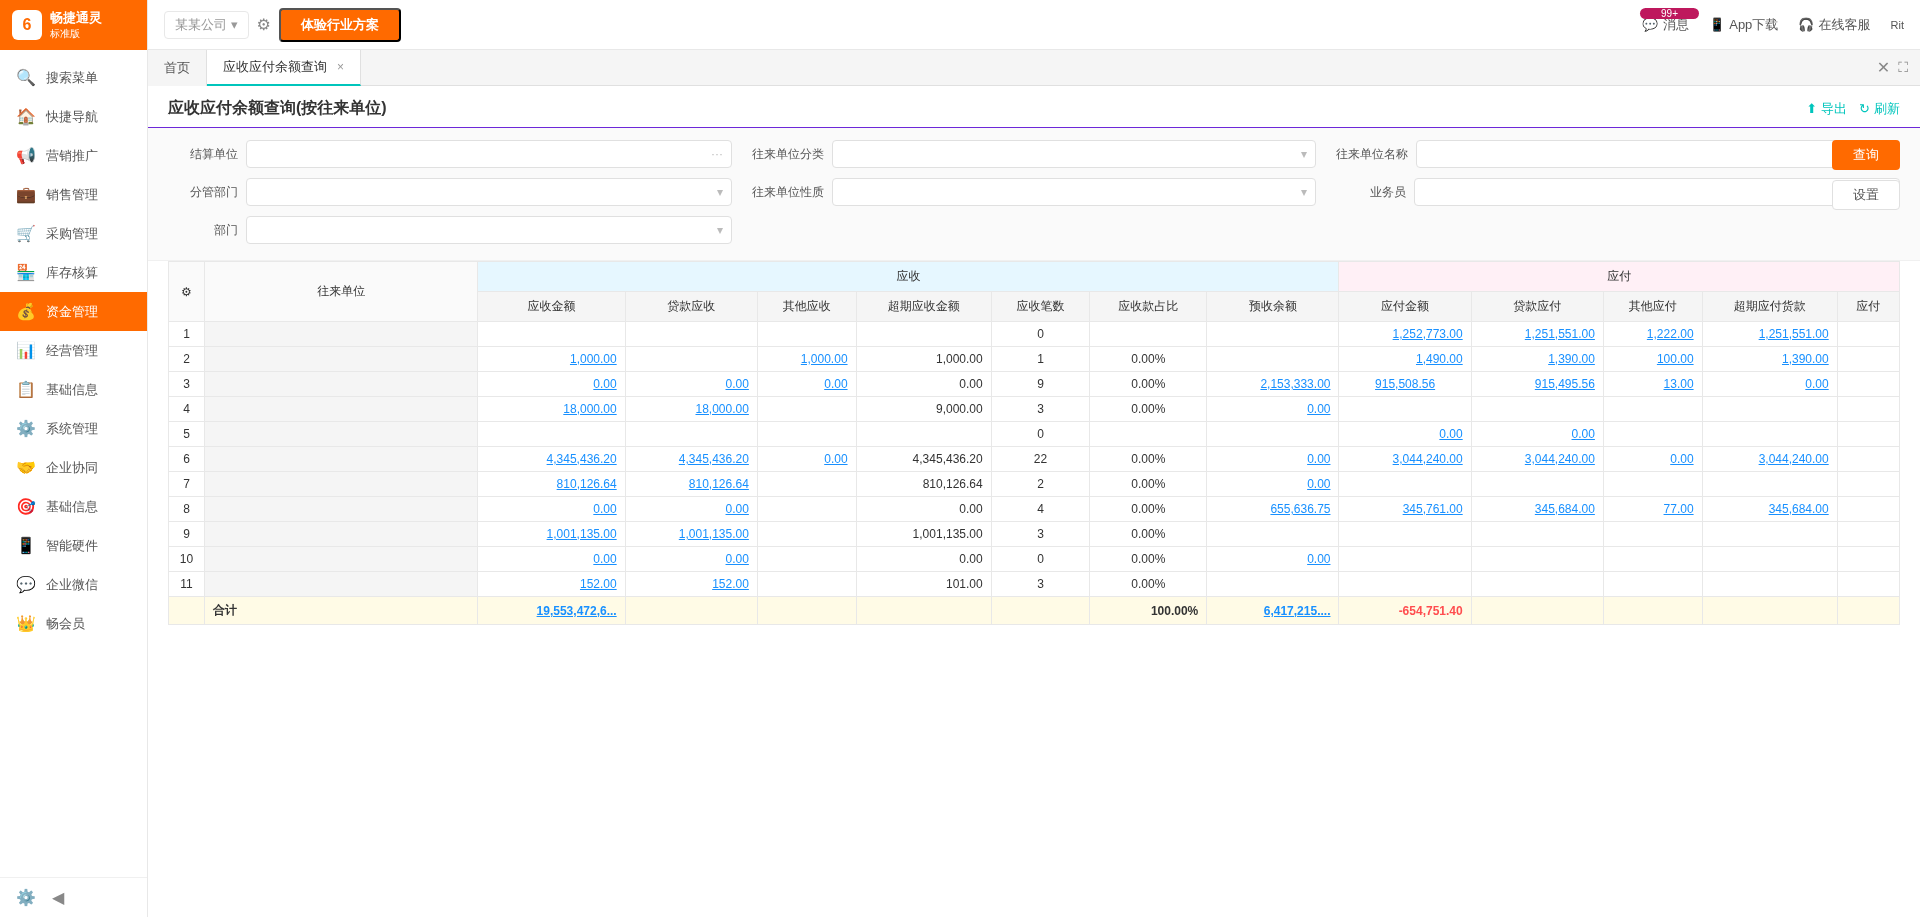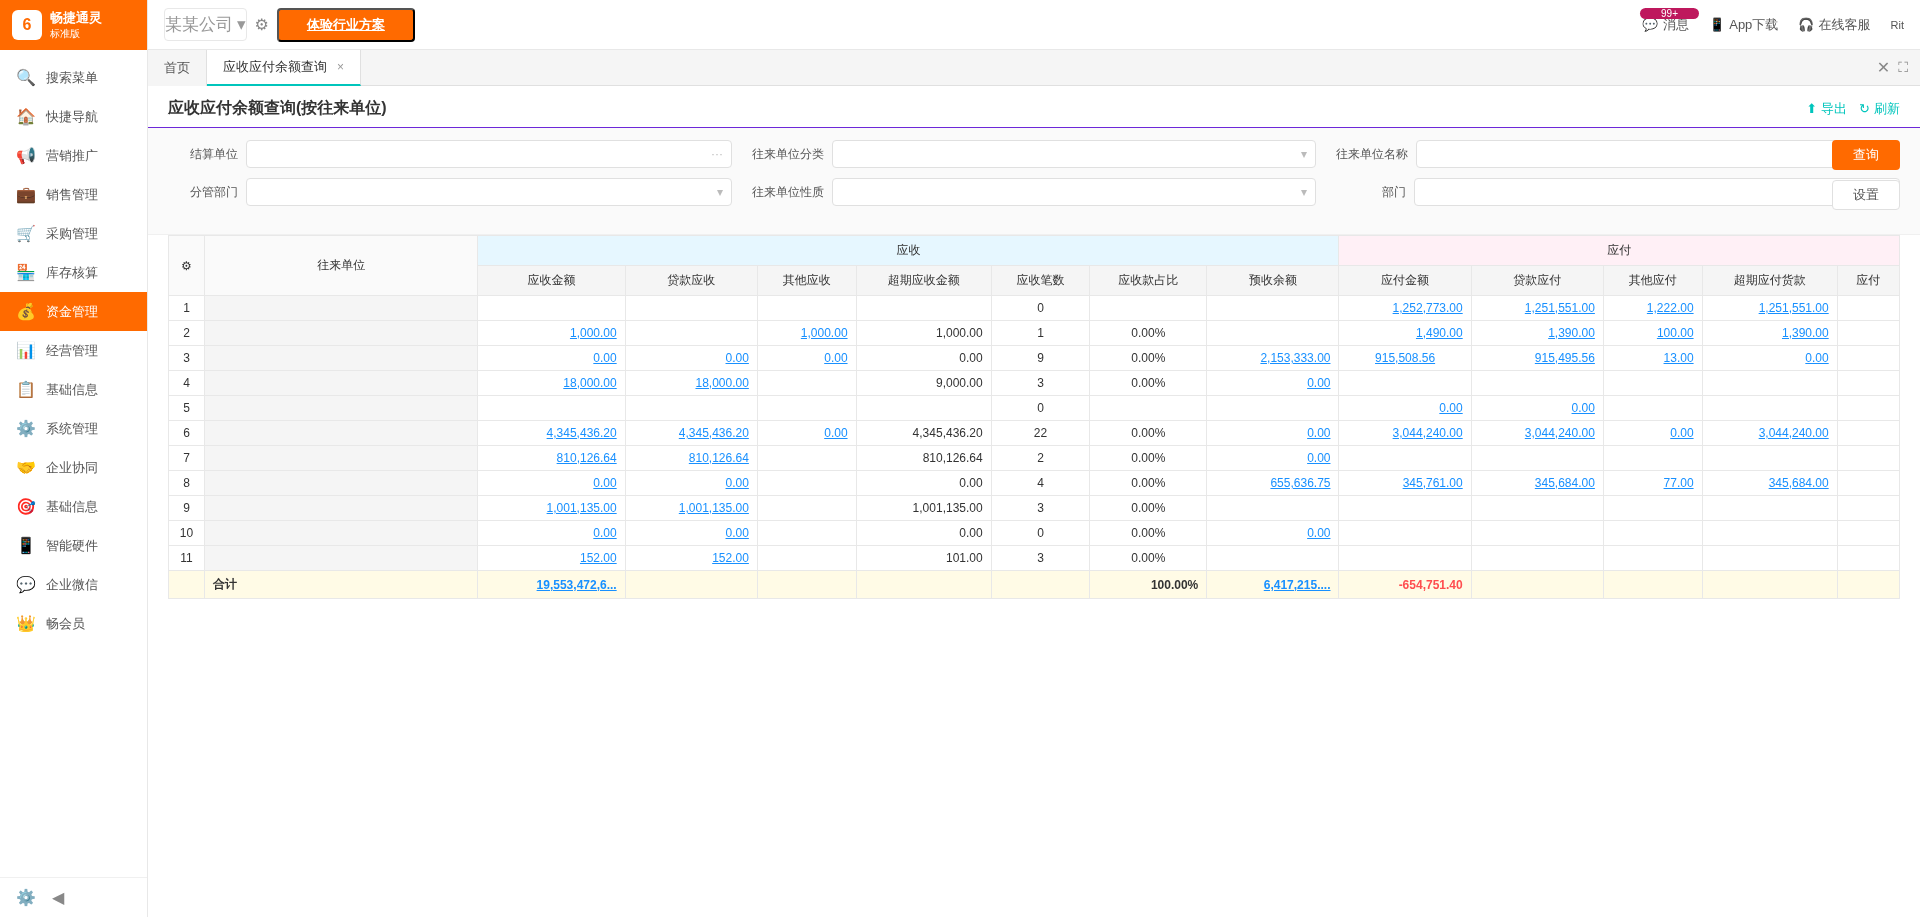--- a/index.html
+++ b/index.html
@@ -35,25 +35,25 @@
     .sidebar-bottom-icon { font-size: 16px; color: #888; cursor: pointer; }
 
     
     .topbar {
       position: fixed; left: 148px; top: 0; right: 0; height: 50px;
       background: #fff; border-bottom: 1px solid #e8e8e8;
       display: flex; align-items: center; padding: 0 16px; gap: 16px;
       z-index: 99;
     }
     .topbar-left { display: flex; align-items: center; gap: 8px; flex: 1; }
-    .topbar-org { color: #999; font-size: 17px; border: 1px solid #e8e8e8; padding: 4px 0; border-radius: 4px; display: flex; align-items: center; gap: 4px; }
+    .topbar-org { color: #999; font-size: 13px; border: 1px solid #e8e8e8; padding: 4px 10px; border-radius: 4px; display: flex; align-items: center; gap: 4px; }
     .topbar-gear { font-size: 16px; color: #888; cursor: pointer; }
     .topbar-promo {
-      background: #ff6a00; color: #fff; padding: 6px 28px; border-radius: 4px;
-      font-size: 13px; cursor: pointer; font-weight: bold; text-decoration: underline;
+      background: #ff6a00; color: #fff; padding: 6px 20px; border-radius: 4px;
+      font-size: 13px; cursor: pointer; font-weight: bold;
     }
     .topbar-right { display: flex; align-items: center; gap: 20px; }
     .topbar-msg { display: flex; align-items: center; gap: 4px; color: #555; font-size: 13px; cursor: pointer; position: relative; }
     .badge { background: #be185d; color: #fff; border-radius: 10px; padding: 0 21px; font-size: 10px; position: absolute; top: -8px; right: -10px; text-align: center; }
     .topbar-app { display: flex; align-items: center; gap: 4px; color: #555; font-size: 13px; cursor: pointer; }
     .topbar-service { display: flex; align-items: center; gap: 4px; color: #555; font-size: 13px; cursor: pointer; }
     .topbar-user { color: #555; font-size: 11px; cursor: pointer; }
 
     
     .main {
@@ -102,21 +102,21 @@
       display: inline-flex; align-items: center; gap: 6px; padding: 4px 12px; border-radius: 16px;
       font-size: 13px; cursor: pointer; margin-right: 8px;
     }
     .sub-nav-item.active { background: #fff5f0; color: #ff6a00; }
     .sub-nav-item .dot { width: 16px; height: 16px; border-radius: 50%; background: #ff6a00; display: flex; align-items: center; justify-content: center; }
     .sub-nav-item .dot-icon { color: #fff; font-size: 10px; }
     .sub-nav-item2 { color: #888; }
     .sub-nav-item2 .dot2 { width: 16px; height: 16px; border-radius: 50%; background: #ccc; display: flex; align-items: center; justify-content: center; }
 
     
-    .filter-grid { display: grid; grid-template-columns: repeat(3, 1fr); gap: 10px 20px; margin-bottom: 16px; }
+    .filter-grid { display: grid; grid-template-columns: repeat(3, 1fr); gap: 10px 20px; margin-bottom: 4px; }
     .filter-row { display: flex; align-items: center; gap: 8px; }
     .filter-row-label { color: #555; font-size: 12px; min-width: 70px; text-align: right; }
     .filter-input {
       flex: 1; height: 28px; border: 1px solid #e0e0e0; border-radius: 4px;
       padding: 0 8px; font-size: 12px; color: #333; background: #fff;
       display: flex; align-items: center; justify-content: space-between;
     }
     .filter-input .dots { color: #bbb; }
     .filter-input .arrow { color: #bbb; }
     .filter-collapse { text-align: center; color: #00c5bc; font-size: 12px; cursor: pointer; padding: 4px 0; }
@@ -329,20 +329,27 @@
               <div class="filter-input">
                 <span></span>
                   <span class="arrow">▾</span>
               </div>
             </div>
             <div class="filter-row">
               <span class="filter-row-label">往来单位性质</span>
               <div class="filter-input">
                 <span></span>
                   <span class="arrow">▾</span>
+              </div>
+            </div>
+            <div class="filter-row">
+              <span class="filter-row-label">业务员</span>
+              <div class="filter-input">
+                <span></span>
+                  <span class="dots">···</span>
               </div>
             </div>
 
             <div class="filter-row">
               <span class="filter-row-label">部门</span>
               <div class="filter-input">
                 <span></span>
                   <span class="arrow">▾</span>
               </div>
             </div>

